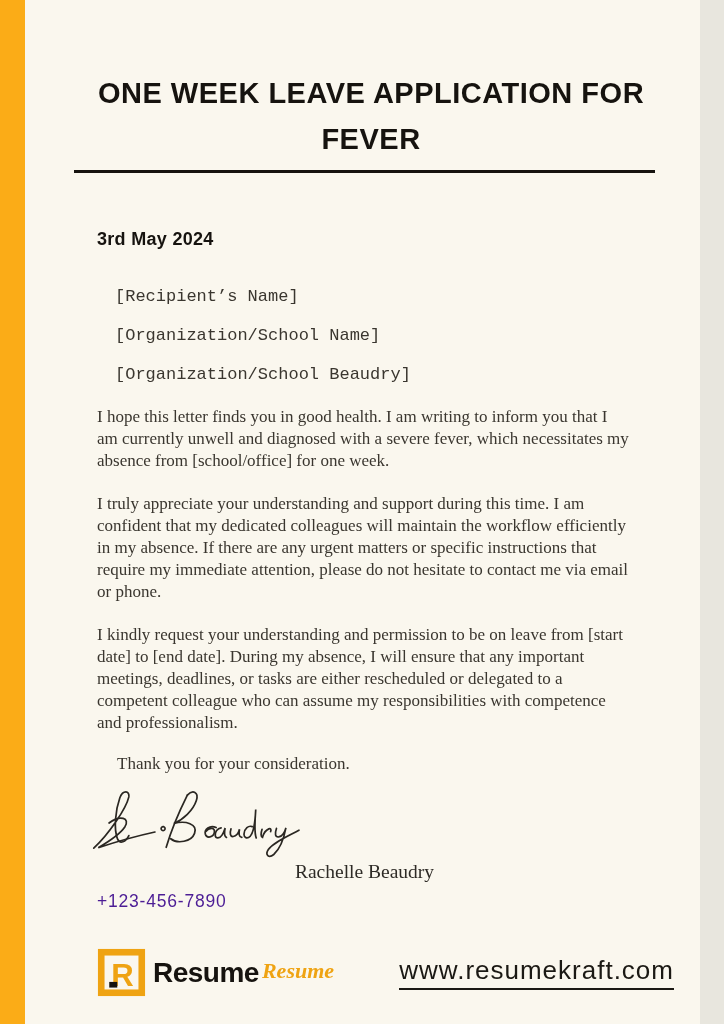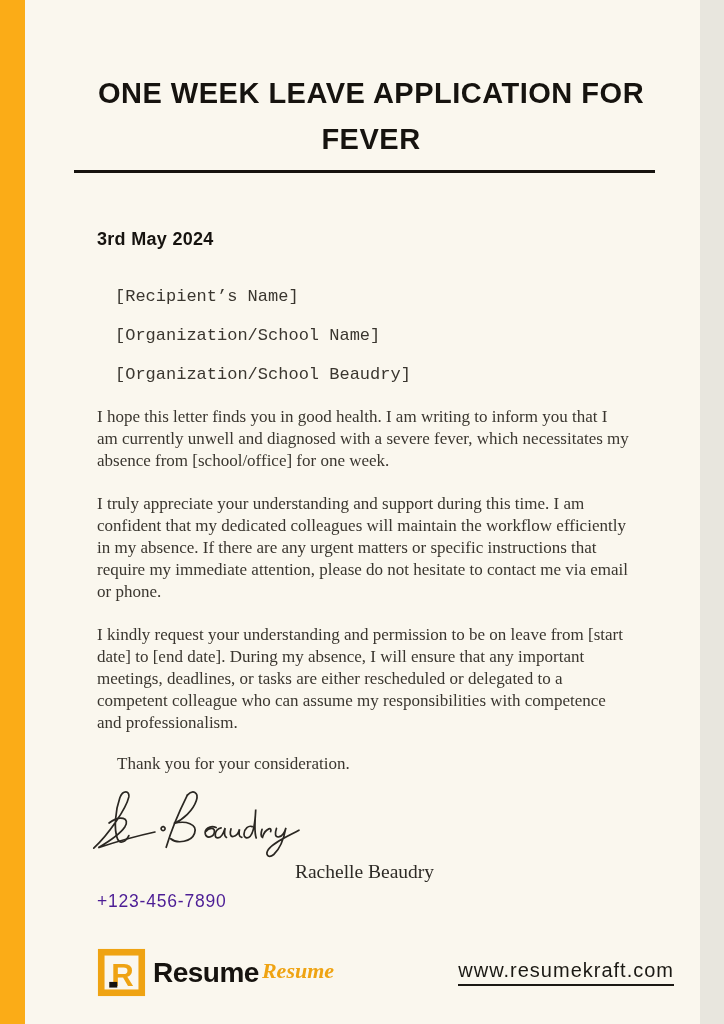--- a/index.html
+++ b/index.html
@@ -105,21 +105,21 @@
     font-family: "Liberation Serif", serif;
     font-style: italic;
     font-weight: bold;
     font-size: 22px;
     line-height: 22px;
     margin-left: 3px;
     color: #EFA312;
   }
   .website {
     font-family: "Liberation Sans", sans-serif;
-    font-size: 20px;
+    font-size: 26px;
     letter-spacing: 1px;
     color: #1B1914;
     text-decoration: none;
     border-bottom: 2px solid #1B1914;
     padding-bottom: 2px;
     margin-right: -4px;
   }
 </style>
 </head>
 <body>

